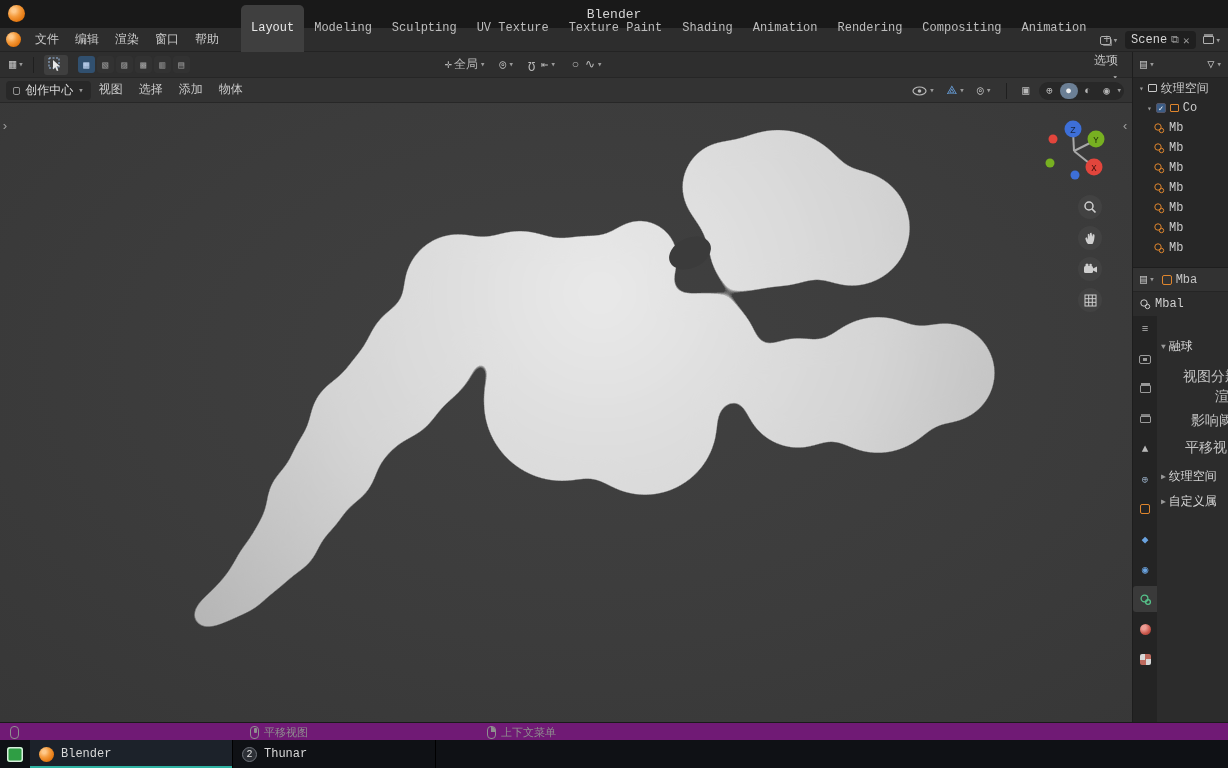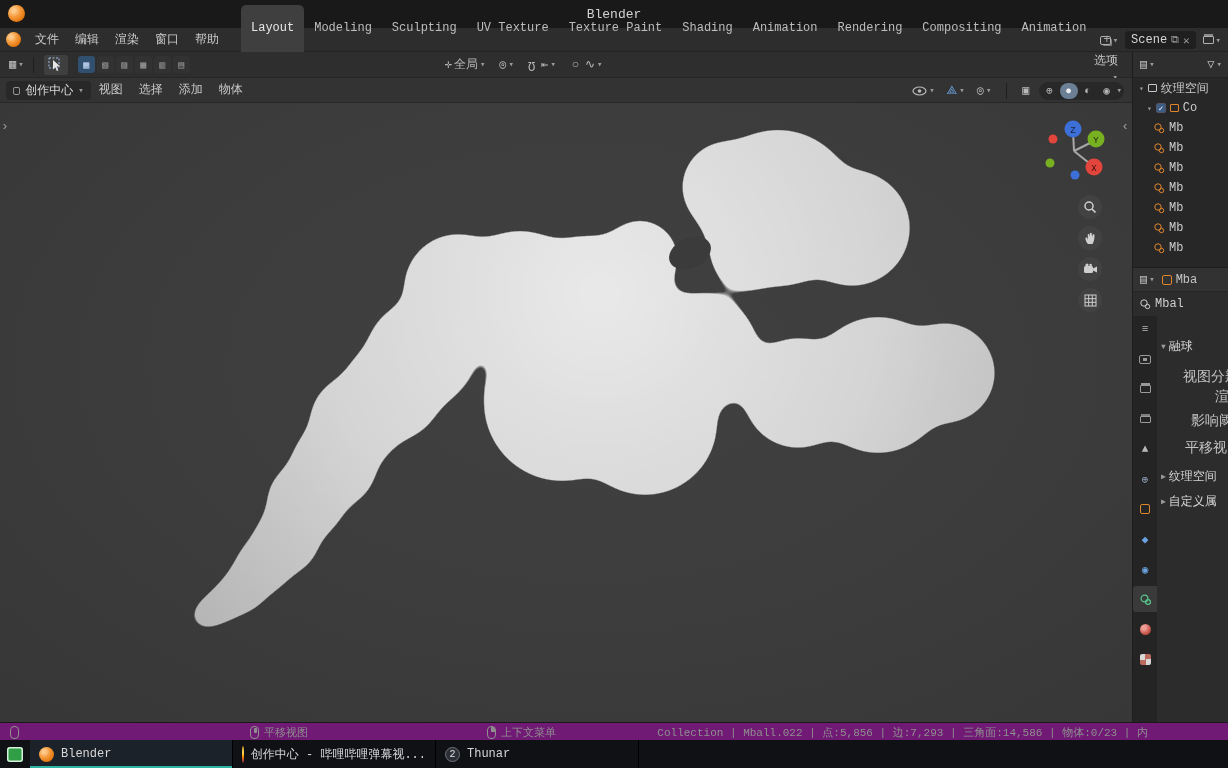--- a/index.html
+++ b/index.html
@@ -543,34 +543,29 @@
         <span class="mouse"></span>
       </span>
     <span class="hint" style="left:250px">
       <span class="mouse mid"></span>
       <span>平移视图</span>
     </span>
     <span class="hint" style="left:487px">
       <span class="mouse right"></span>
       <span>上下文菜单</span>
     </span>
-    <span class="stats">Collection | Mball.022 | 点:5,856 | 边:7,293 | 三角面:14,586 | 物体:0/23 | 内</span>
   </div>
 
   <div class="taskbar">
     <span class="pager">
         <span class="pager-ic"></span>
       </span>
     <span class="task active">
       <span class="blogo sm"></span>
       <span>Blender</span>
     </span>
     <span class="task">
-      <span class="ffx"></span>
-      <span>创作中心 - 哔哩哔哩弹幕视...</span>
-    </span>
-    <span class="task">
       <span class="badge">2</span>
       <span>Thunar</span>
     </span>
   </div>
 
 </div>
 
 </body></html>

